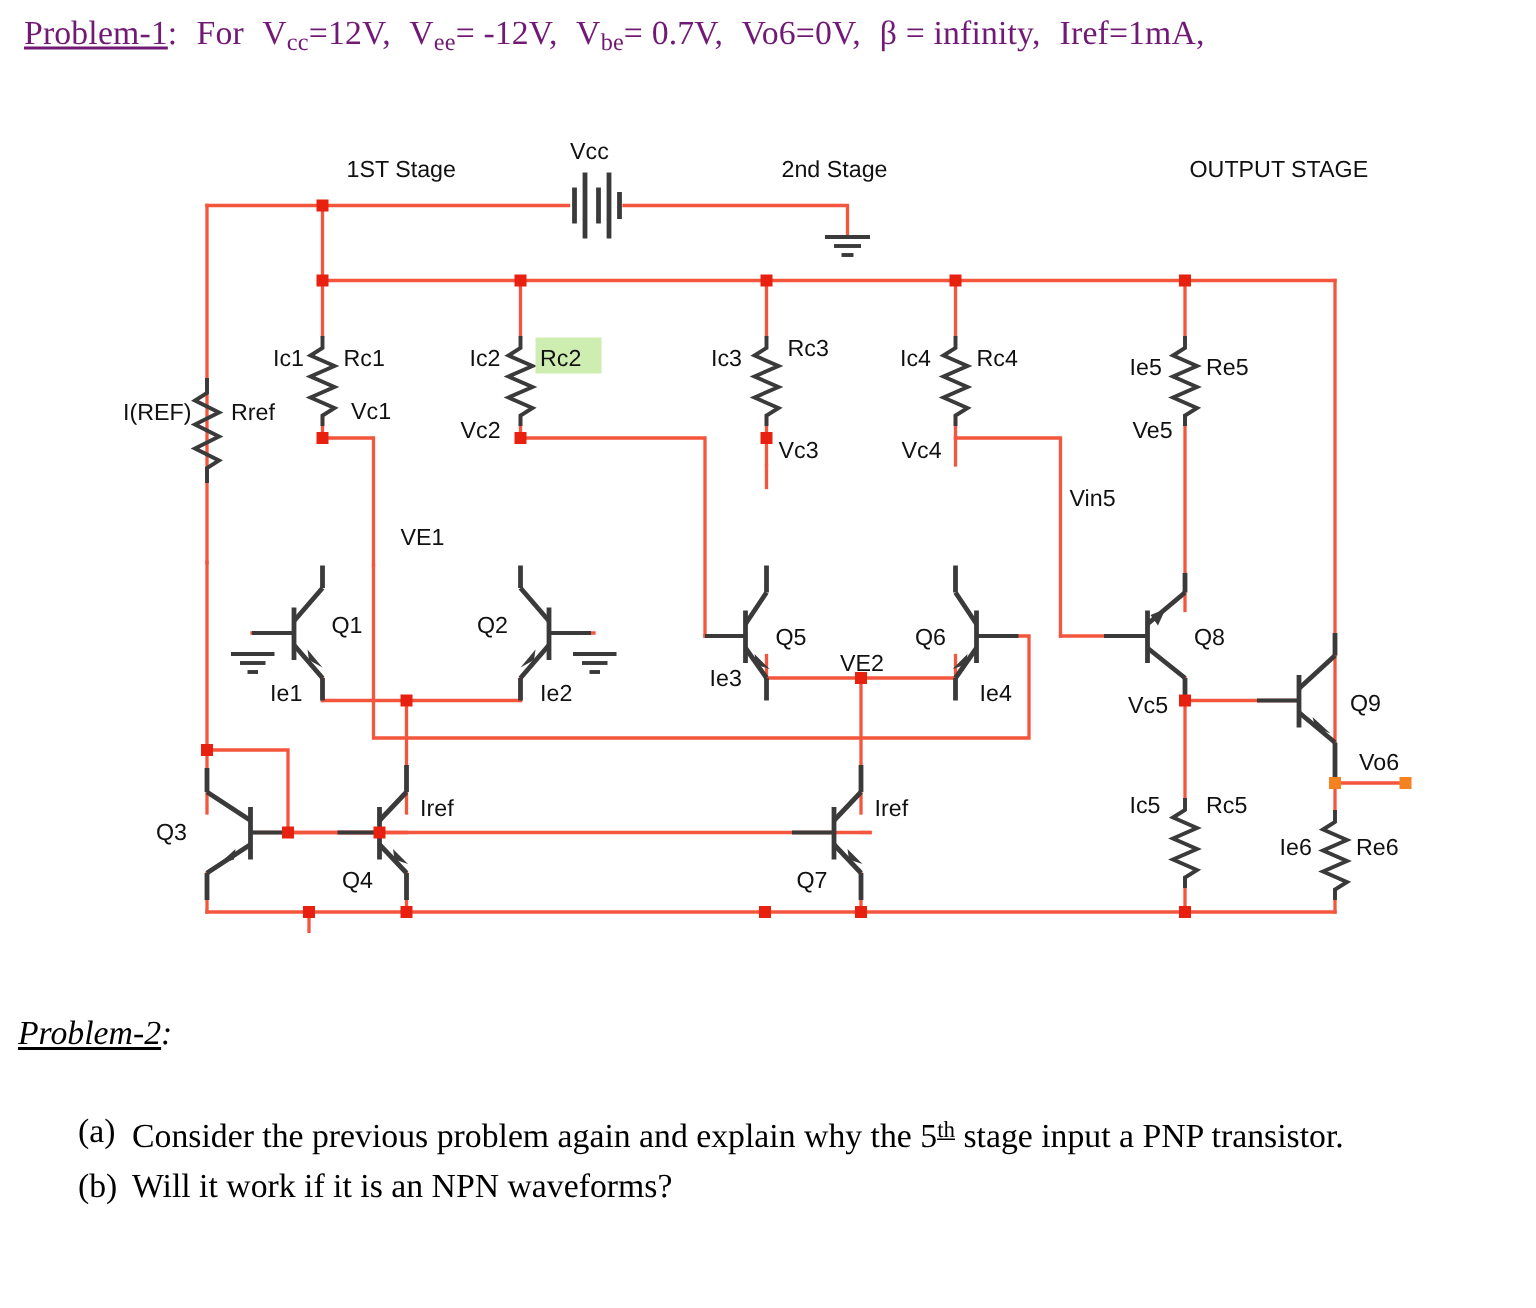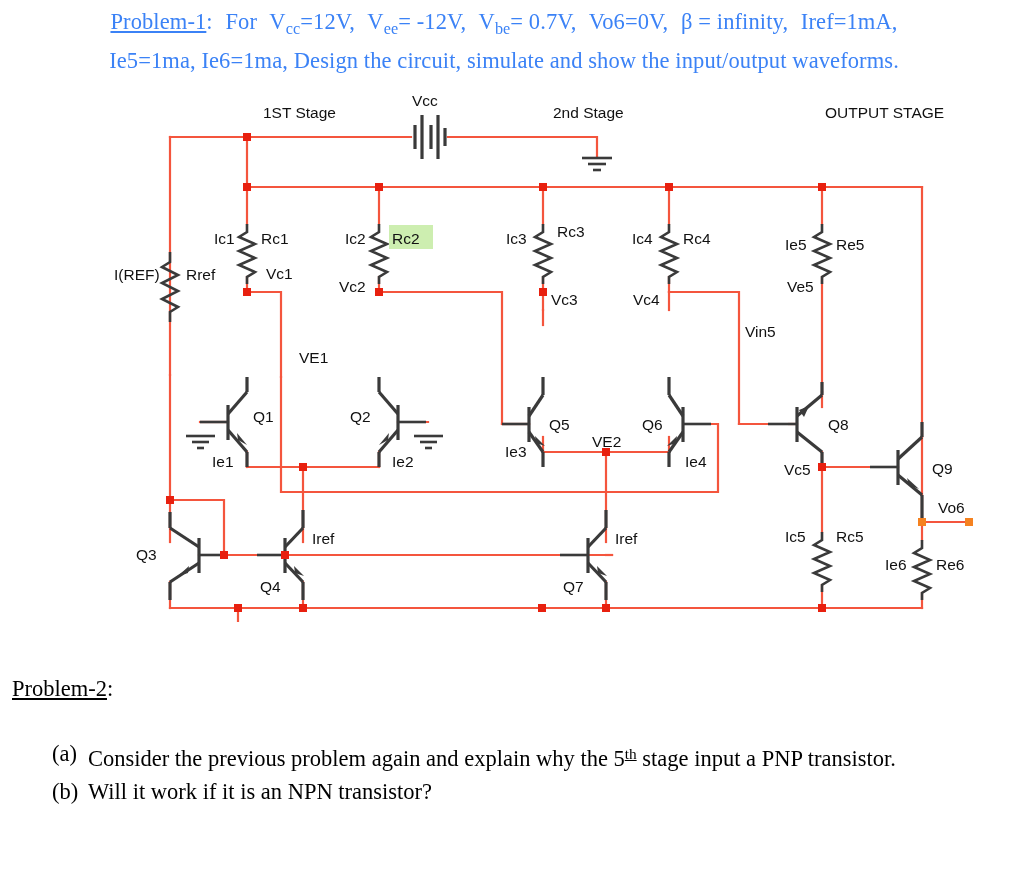--- a/index.html
+++ b/index.html
@@ -16,40 +16,40 @@
     overflow: hidden;
   }
   .page {
     position: absolute;
     inset: 0;
   }
 
   
   .problem-block {
     position: absolute;
-    left: 4px;
+    left: 16px;
     width: 1000px;
     font-family: "Liberation Serif", serif;
     font-size: 22.5px;
     line-height: 31px;
-    color: #3b82f6;
-    text-align: center;
+    color: #701a75;
   }
   #problem1-block { top: 6px; }
   .p1-line { white-space: nowrap; letter-spacing: 0.1px; }
   .u { text-decoration: underline; }
   .sub { font-size: 0.72em; vertical-align: -0.28em; }
   .sup { font-size: 0.68em; vertical-align: 0.45em; text-decoration: underline; }
   .sp { display: inline-block; width: 7px; }
 
   #problem2-title {
     position: absolute;
     left: 12px;
     top: 676px;
     font-size: 22.5px;
+    font-style: italic;
   }
   #problem2-list {
     position: absolute;
     left: 52px;
     top: 738px;
     width: 965px;
     font-size: 22.5px;
     line-height: 31px;
   }
   .q-item {
@@ -63,21 +63,20 @@
   }
   .q-text { flex: 1 1 auto; }
 
   
   #circuit {
     position: absolute;
     left: 0;
     top: 92px;
     width: 931px;
     height: 530px;
-    padding-left: 32px;
   }
   #circuit svg {
     display: block;
   }
   .lbl {
     font-family: "Liberation Sans", sans-serif;
     font-size: 15.5px;
     fill: #111111;
   }
   .lbl-stage {
@@ -96,21 +95,20 @@
     <div class="p1-line">
       <span class="u">Problem-1</span><span>:</span><span class="sp"></span>
       <span>For</span><span class="sp"></span>
       <span>V<span class="sub">cc</span>=12V,</span><span class="sp"></span>
       <span>V<span class="sub">ee</span>= -12V,</span><span class="sp"></span>
       <span>V<span class="sub">be</span>= 0.7V,</span><span class="sp"></span>
       <span>Vo6=0V,</span><span class="sp"></span>
       <span>β = infinity,</span><span class="sp"></span>
       <span>Iref=1mA,</span>
     </div>
-    <div class="p1-line">Ie5=1ma, Ie6=1ma, Design the circuit, simulate and show the input/output waveforms.</div>
   </div>
 
   <div id="circuit">
     <svg width="1024" height="530" viewBox="0 0 1024 530" xmlns="http://www.w3.org/2000/svg">
       <defs>
         <style>
           .w  { stroke:#f4553d; stroke-width:2.2; fill:none; stroke-linecap:square; }
           .dv { stroke:#3a3a3a; stroke-width:3.2; fill:none; stroke-linecap:butt; }
           .dvt{ stroke:#3a3a3a; stroke-width:2.6; fill:none; stroke-linecap:butt; }
           .gnd{ stroke:#3a3a3a; stroke-width:2.6; fill:none; stroke-linecap:butt; }
@@ -460,17 +458,17 @@
     <span class="u">Problem-2</span><span>:</span>
   </div>
 
   <div id="problem2-list">
     <div class="q-item">
       <span class="q-marker">(a)</span>
       <span class="q-text"><span>Consider the previous problem again and explain why the 5</span><span class="sup">th</span><span> stage input a PNP transistor.</span></span>
     </div>
     <div class="q-item">
       <span class="q-marker">(b)</span>
-      <span class="q-text">Will it work if it is an NPN transistor?</span>
+      <span class="q-text">Will it work if it is an NPN waveforms?</span>
     </div>
   </div>
 
 </div>
 
 </body></html>

